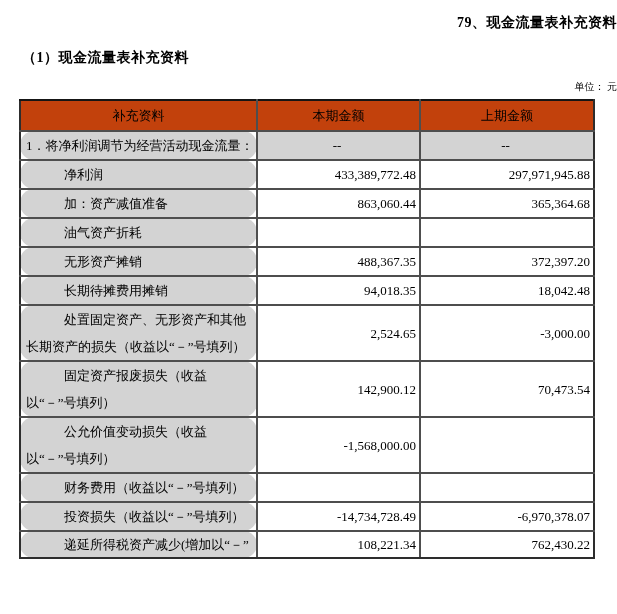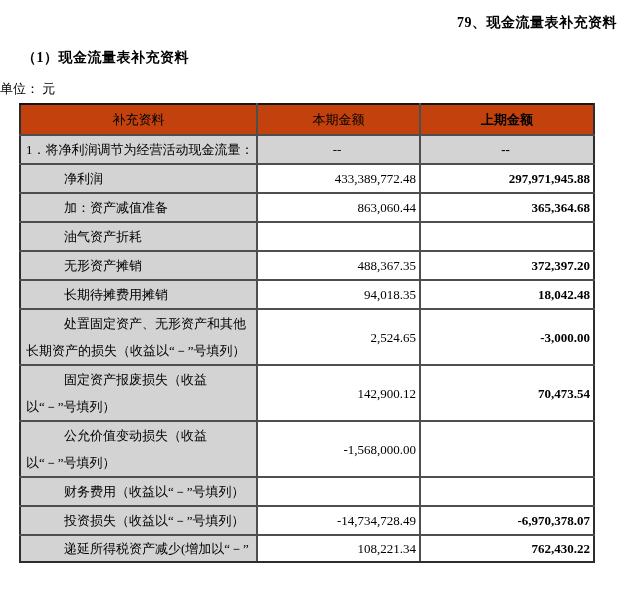--- a/index.html
+++ b/index.html
@@ -2,40 +2,40 @@
 <html><head>
 <meta charset="utf-8">
 <style>
   html,body { margin:0; padding:0; }
   body {
     width:617px; height:614px; background:#ffffff; overflow:hidden;
     font-family:"Liberation Serif","DejaVu Serif",serif; color:#000;
   }
   .title1 { font-size:14px; font-weight:bold; margin:14px 0 0 25px; letter-spacing:0.5px;text-align:right; }
   .title2 { font-size:14px; font-weight:bold; margin:17px 0 9px 22px; letter-spacing:0.5px; }
-  .unit   { font-size:13px; text-align:left; margin:13px 6px 5px 0; }
+  .unit   { font-size:10px; text-align:right; margin:13px 0 5px 0; }
 
   table.supp {
     border-collapse:collapse; table-layout:fixed;
     margin-left:19px; width:574px;
   }
   .supp th, .supp td {
     border:2px solid #4e4e4e;
     font-size:13px; font-weight:normal;
     line-height:27px; padding:0; vertical-align:middle;
     overflow:hidden;
   }
   
   .supp thead th { border-top-color:#151515; }
   .supp th:first-child, .supp td:first-child { border-left-color:#2d2d2d; }
-  .supp th:last-child,  .supp td:last-child  { border-right-color:#2d2d2d;font-weight:bold; }
+  .supp th:last-child,  .supp td:last-child  { border-right-color:#2d2d2d; }
   .supp tr.last td { border-bottom-color:#2d2d2d; }
 
   .supp th.hdr { background:#c2410c; text-align:center; height:29px; }
-  .supp td.lbl { background:#d3d3d3; text-align:left; padding-left:5px; }
+  .supp td.lbl { background:#d3d3d3; text-align:left; padding-left:5px;border-radius:14px; }
   .supp td.lbl.ind { text-indent:38px; }
   .supp td.val { background:#ffffff; text-align:right; padding-right:3px; }
   .supp tr.section td { background:#d3d3d3; }
   .supp tr.section td.val { text-align:center; }
   .supp tr.single { height:27px; }
   .supp tr.last td { height:21px; line-height:21px; }
 </style>
 </head>
 <body>
 

